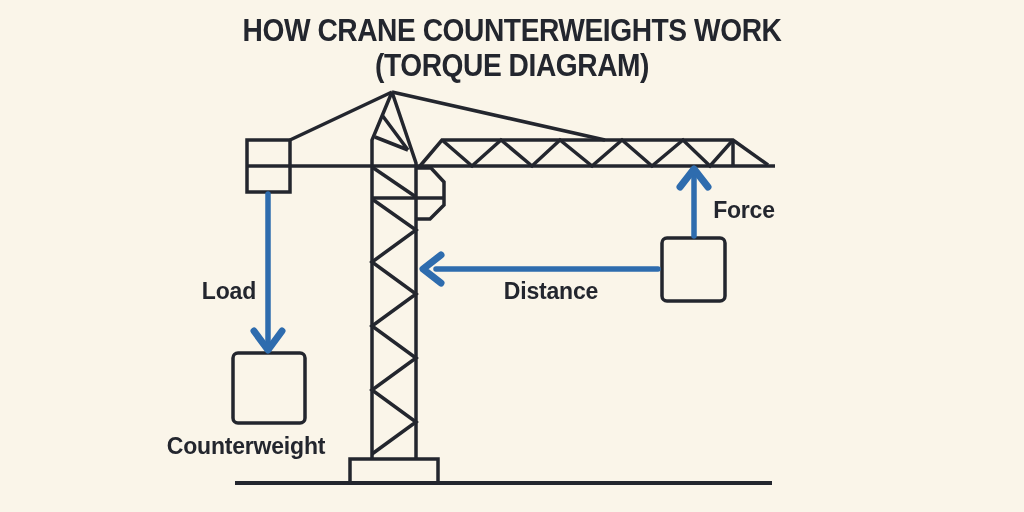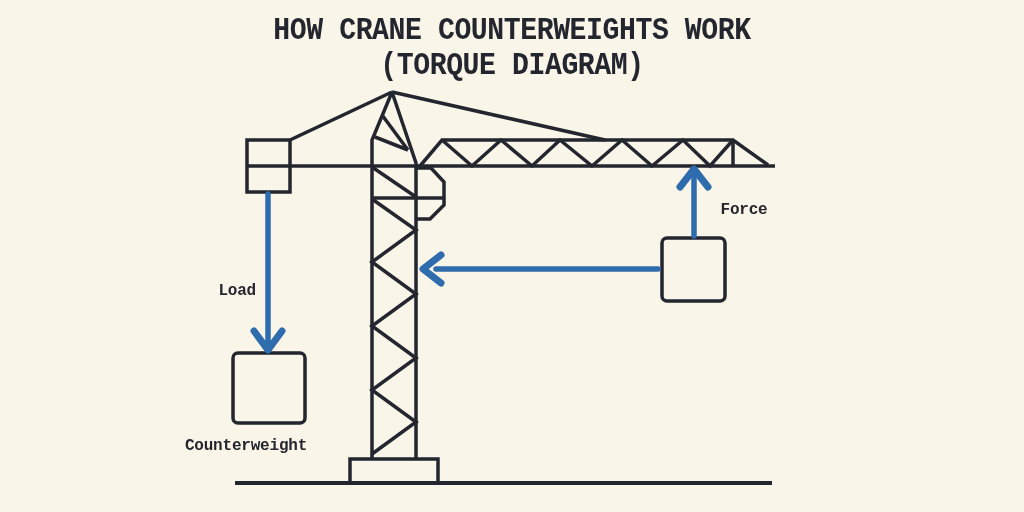--- a/index.html
+++ b/index.html
@@ -3,31 +3,31 @@
 <meta charset="utf-8">
 <style>
   :root{
     --background:#faf5e9;
     --ink:#23262e;
     --accent:#2e6cae;
   }
   *{margin:0;padding:0;box-sizing:border-box;}
   html,body{width:1024px;height:512px;overflow:hidden;}
   body{font-family:"Liberation Sans",sans-serif;background:var(--background);}
-  .stage{position:relative;width:1024px;height:512px;background:var(--background);font-family:Liberation Mono, monospace;}
+  .stage{position:relative;width:1024px;height:512px;background:var(--background);}
   .diagram-svg{position:absolute;left:0;top:0;}
   .title{
     position:absolute;left:0;top:13px;width:1024px;
     text-align:center;color:var(--ink);
     font-weight:700;font-size:32px;line-height:35px;letter-spacing:-0.5px;
     transform:scaleX(0.88);transform-origin:50% 0;
   }
   .lbl{
     position:absolute;color:var(--ink);
-    font-weight:700;font-size:16px;line-height:24px;letter-spacing:-0.2px;
+    font-weight:700;font-size:23px;line-height:24px;letter-spacing:-0.2px;
     white-space:nowrap;
   }
   .lbl-load{left:170px;top:260px;width:86px;text-align:right;margin-top:19px;}
   .lbl-counterweight{left:146px;top:434px;width:200px;text-align:center;}
   .lbl-distance{left:501px;top:279px;width:100px;text-align:center;}
   .lbl-force{left:694px;top:198px;width:100px;text-align:center;}
   .ink{stroke:var(--ink);fill:none;}
   .blue{stroke:var(--accent);fill:none;}
 </style>
 </head>
@@ -78,15 +78,16 @@
     </g>
   </svg>
 
   <div class="title">
     <div>HOW CRANE COUNTERWEIGHTS WORK</div>
     <div>(TORQUE DIAGRAM)</div>
   </div>
 
   <div class="lbl lbl-load">Load</div>
   <div class="lbl lbl-counterweight">Counterweight</div>
+  <div class="lbl lbl-distance">Distance</div>
   <div class="lbl lbl-force">Force</div>
 
 </div>
 
 </body></html>

